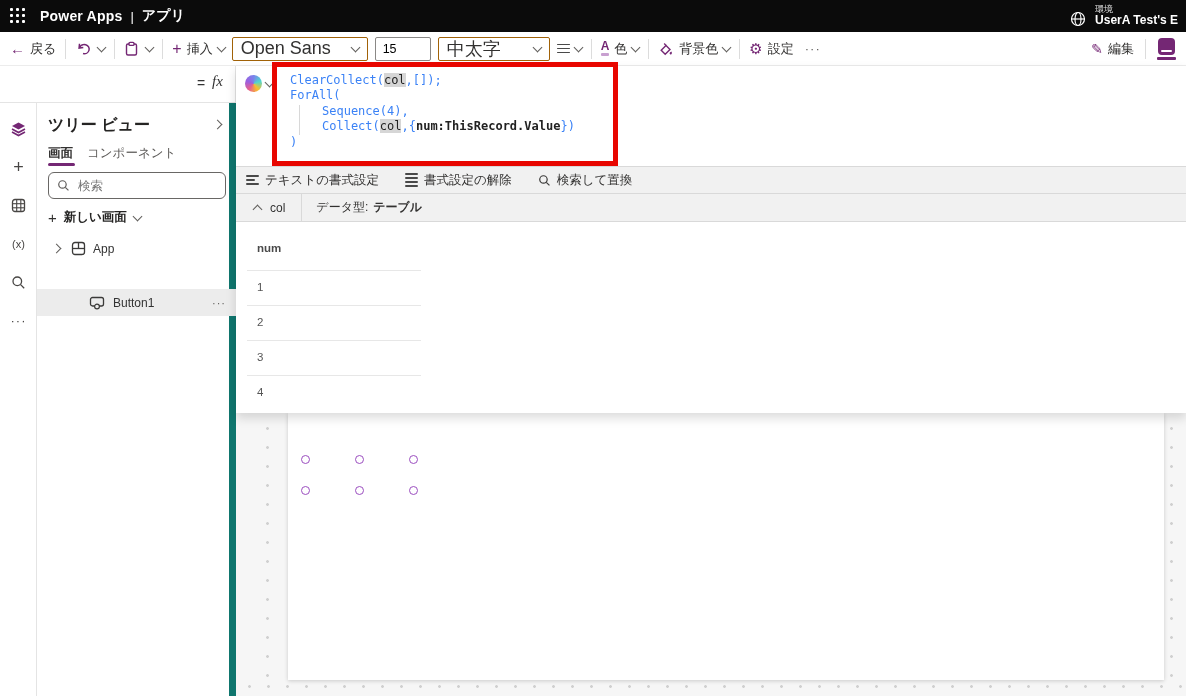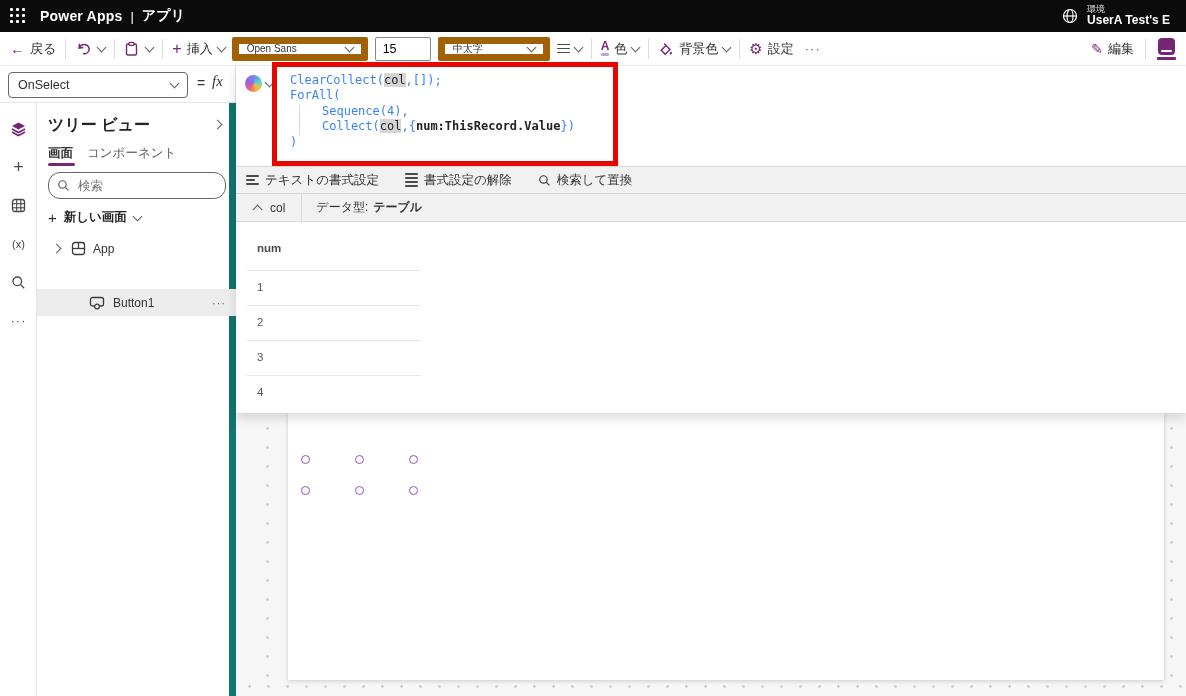--- a/index.html
+++ b/index.html
@@ -6,36 +6,36 @@
   .app{position:relative;width:1186px;height:696px;overflow:hidden;
        font-family:"Liberation Sans","DejaVu Sans",sans-serif;color:#323130;font-size:13px;}
   
   .hdr{position:absolute;left:0;top:0;width:1186px;height:32px;background:#0b0b0b;color:#fff;
        display:flex;align-items:center;}
   .hdr .title{font-weight:700;font-size:14px;margin-left:14px;letter-spacing:.2px;}
   .hdr .sep{font-weight:300;margin:0 8px;color:#fff;}
   .waffle{width:16px;height:16px;margin-left:10px;display:grid;grid-template-columns:repeat(3,4px);
           grid-template-rows:repeat(3,4px);gap:2px;}
   .waffle i{width:3px;height:3px;background:#fff;border-radius:1px;}
-  .env{margin-left:auto;display:flex;align-items:center;gap:8px;margin-right:16px;}
+  .env{margin-left:auto;display:flex;align-items:flex-end;gap:8px;margin-right:8px;}
   .env .txt{display:flex;flex-direction:column;line-height:1.15;}
   .env .lbl{font-size:9px;color:#e6e6e6;}
   .env .val{font-size:12px;font-weight:600;white-space:nowrap;}
   
   .tb{position:absolute;left:0;top:32px;width:1186px;height:34px;background:#fff;
       border-bottom:1px solid #ececec;display:flex;align-items:center;padding:0 10px;box-sizing:border-box;gap:7px;}
   .tbtn{display:flex;align-items:center;gap:5px;cursor:default;}
   .tdiv{width:1px;height:20px;background:#dcdcdc;margin:0 2px;}
   .purple{color:#742774;}
   .chev{display:inline-block;width:6px;height:6px;border-right:1.3px solid #605e5c;
         border-bottom:1.3px solid #605e5c;transform:rotate(45deg);margin-top:-3px;}
   .chev.r{transform:rotate(-45deg);margin-top:0;}
   .chev.u{transform:rotate(-135deg);margin-top:3px;}
-  .combo{height:24px;border:7px solid #a16207;border-radius:2px;background:#fff;display:flex;
-         align-items:center;padding:0 8px;box-sizing:border-box;justify-content:space-between;font-size:10px;}
+  .combo{height:24px;border:1px solid #a16207;border-radius:2px;background:#fff;display:flex;
+         align-items:center;padding:0 8px;box-sizing:border-box;justify-content:space-between;font-size:18px;}
   .sizebox{width:56px;height:24px;border:1px solid #8a8886;border-radius:2px;padding:0 7px;
            box-sizing:border-box;font-size:12.5px;font-family:inherit;}
   .bars{display:inline-flex;flex-direction:column;gap:2.5px;}
   .bars i{display:block;height:1.6px;background:#494949;border-radius:1px;}
   .icon-a{font-weight:700;color:#742774;font-size:12px;line-height:10px;display:inline-block;text-align:center;}
   .icon-a .bar{display:block;height:3px;background:#c8a0d0;margin-top:2px;border-radius:1px;}
   .badge{width:17px;height:17px;border-radius:4px;background:#742774;position:relative;}
   .badge i{position:absolute;left:3px;right:3px;bottom:3px;height:2px;background:#fff;border-radius:1px;}
   .badgewrap{display:flex;flex-direction:column;align-items:center;gap:2px;}
   .badgewrap .under{width:19px;height:3px;background:#742774;border-radius:1px;}
@@ -55,21 +55,21 @@
         justify-content:center;color:#484644;font-size:13px;}
   
   .tree{position:absolute;left:37px;top:103px;width:199px;bottom:0;background:#fff;
         border-right:7px solid #0f766e;box-sizing:border-box;}
   .tree .ttl{position:absolute;left:11px;top:12px;font-size:16px;font-weight:700;color:#252423;}
   .tree .collapse{position:absolute;right:8px;top:18px;}
   .tab{position:absolute;top:42px;font-size:12.5px;color:#605e5c;}
   .tab.active{color:#323130;font-weight:700;}
   .tab-underline{position:absolute;left:11px;top:60px;width:27px;height:3px;background:#742774;border-radius:2px;}
   .search{position:absolute;left:11px;top:69px;width:178px;height:27px;border:1px solid #696765;
-          border-radius:12px;display:flex;align-items:center;padding:12px 8px;gap:6px;box-sizing:border-box;}
+          border-radius:6px;display:flex;align-items:center;padding:12px 8px;gap:6px;box-sizing:border-box;}
   .search input{border:none;outline:none;width:120px;font-size:12.5px;font-family:inherit;color:#323130;background:transparent;}
   .newscr{position:absolute;left:11px;top:106px;display:flex;align-items:center;gap:7px;font-size:12.5px;font-weight:700;color:#252423;}
   .trow-tree{position:absolute;left:0;width:199px;height:27px;display:flex;align-items:center;font-size:12px;color:#333;}
   .trow-tree.selected{background:#ececec;}
   .trow-tree .dots{margin-left:auto;margin-right:10px;color:#605e5c;letter-spacing:1px;font-size:11px;}
   
   .dpanel{position:absolute;left:236px;top:66px;width:950px;height:347px;background:#fff;
           box-shadow:0 5px 10px rgba(0,0,0,.14);z-index:5;}
   .codearea{position:absolute;left:0;top:0;width:950px;height:100px;background:#fff;}
   .copilot{position:absolute;left:9px;top:9px;display:flex;align-items:center;gap:4px;}
@@ -220,24 +220,20 @@
       <div class="badgewrap">
         <div class="badge">
             <i></i>
           </div>
         <div class="under"></div>
       </div>
     </div>
   </div>
 
   <div class="fbar">
-    <div class="fprop">
-      <span>OnSelect</span>
-      <span class="chev"></span>
-    </div>
     <span class="feq">=</span>
     <span class="ffx">fx</span>
   </div>
 
   <div class="rail">
     <div class="ric" style="top:14px">
       <svg width="17" height="17" viewBox="0 0 17 17">
         <path d="M8.5 1.5 L15 5 L8.5 8.5 L2 5 Z" fill="#742774"></path>
         <path d="M2 8 L8.5 11.5 L15 8" fill="none" stroke="#742774" stroke-width="1.6"></path>
         <path d="M2 11 L8.5 14.5 L15 11" fill="none" stroke="#742774" stroke-width="1.6"></path>

